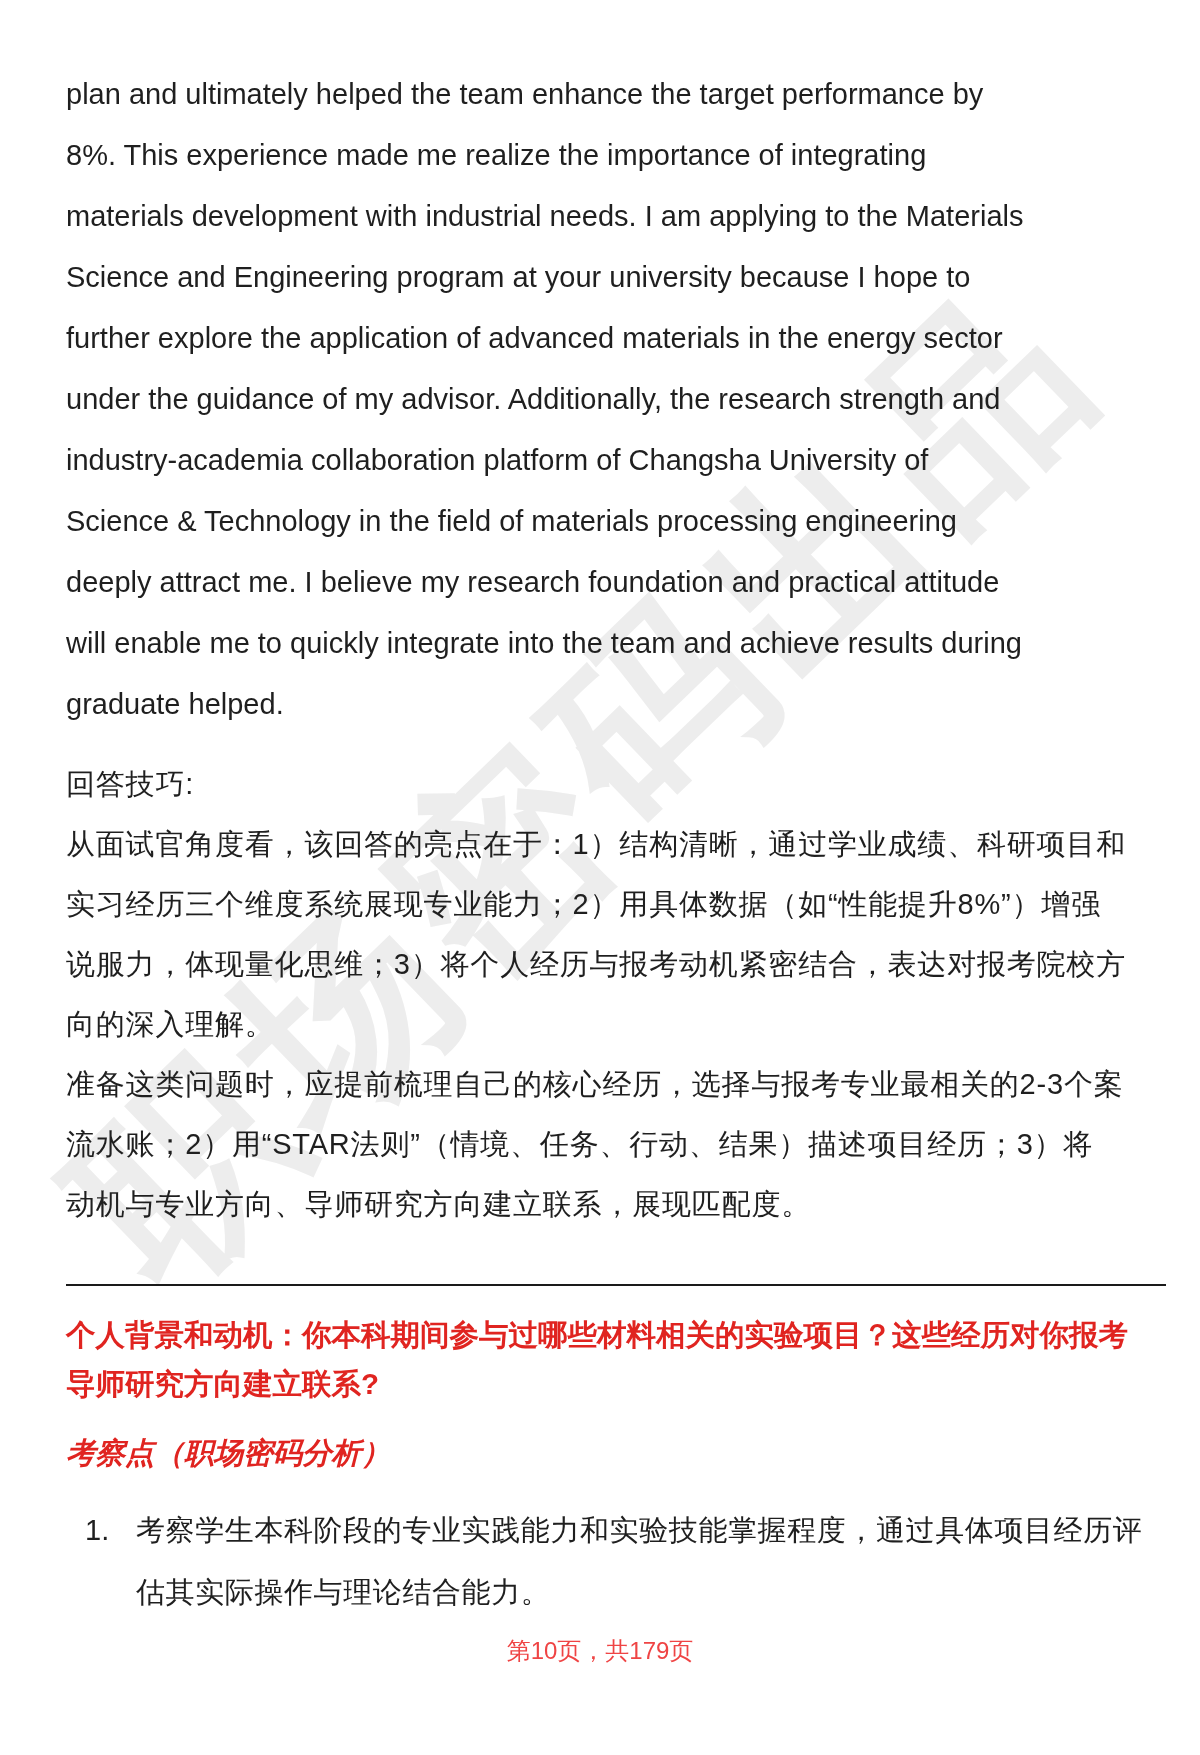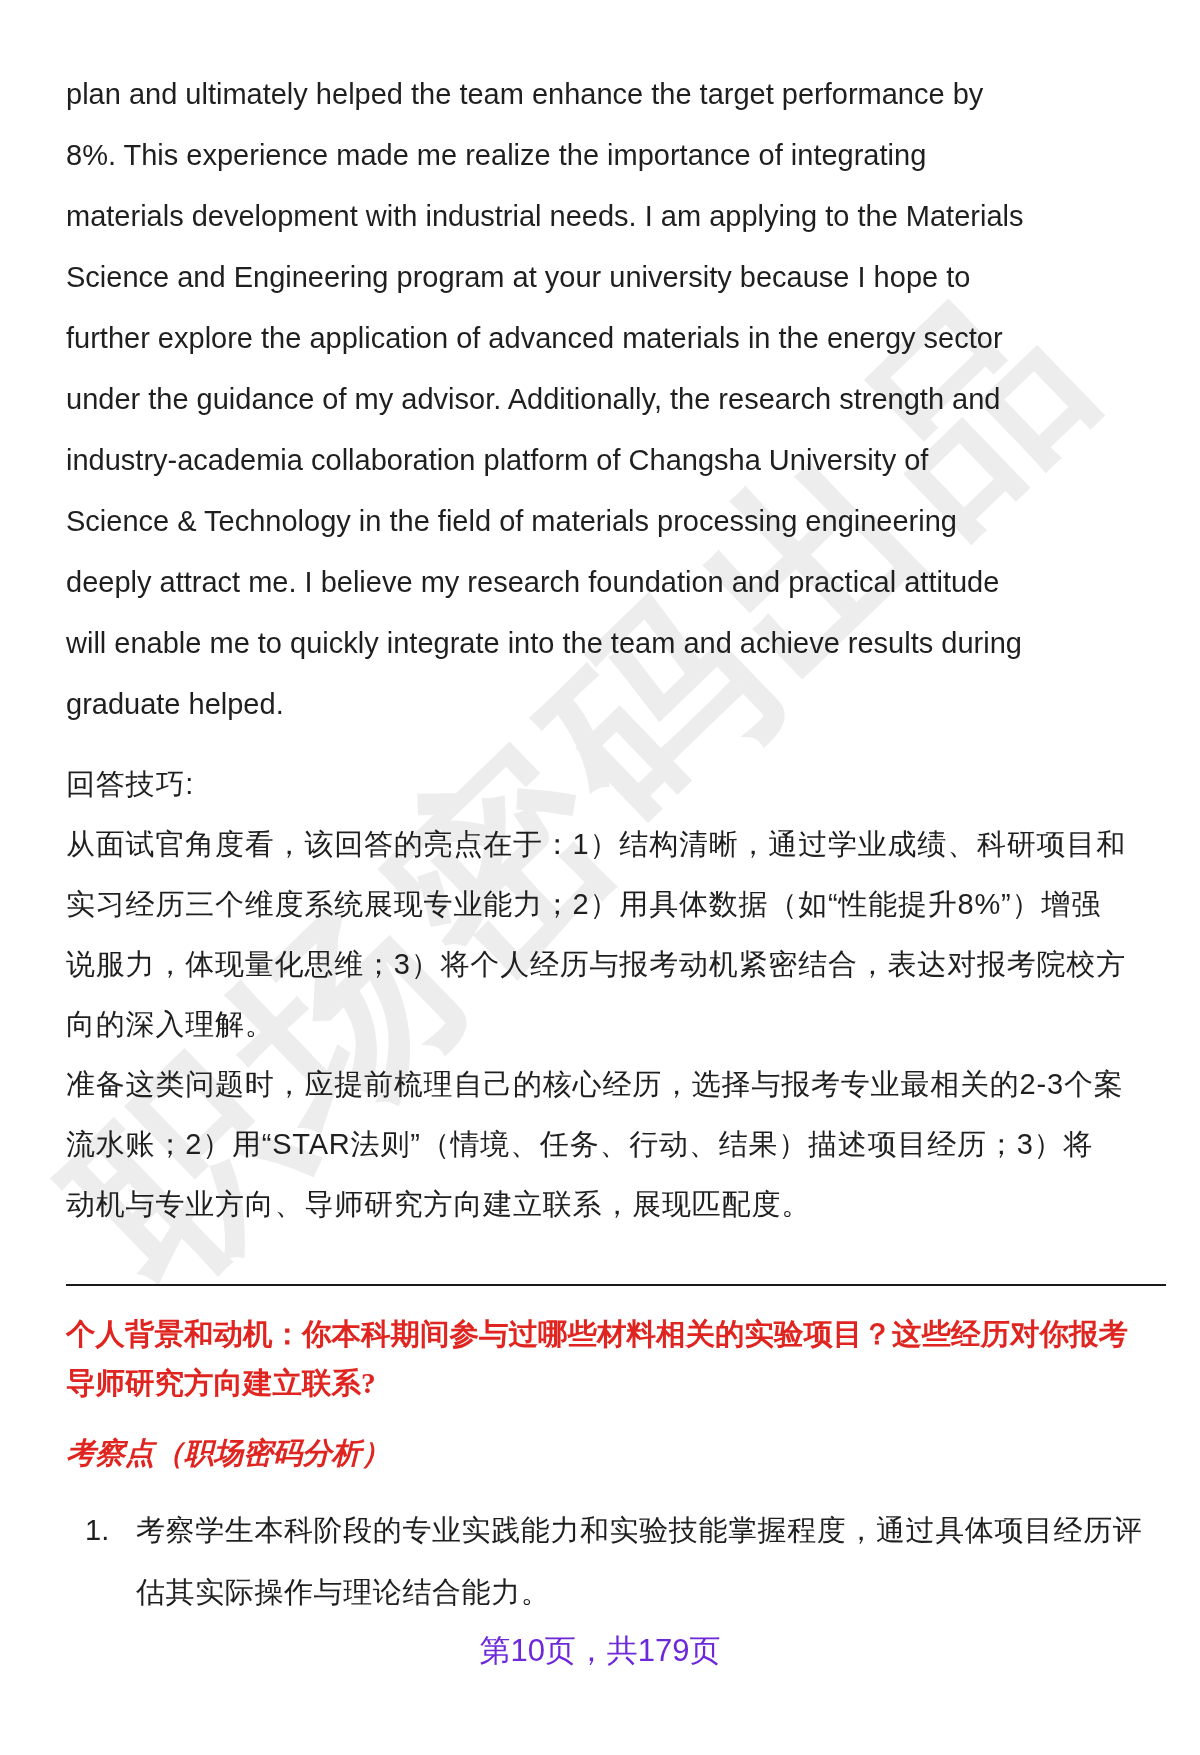--- a/index.html
+++ b/index.html
@@ -42,21 +42,21 @@
     line-height: 60px;
     letter-spacing: 0.8px;
     white-space: nowrap;
   }
   .divider {
     margin-top: 50px;
     width: 1100px;
     height: 2px;
     background: #1a1a1a;
   }
-  .question { margin-top: 24px; font-family: Liberation Serif, serif; }
+  .question { margin-top: 24px; }
   .question .line {
     font-size: 29.5px;
     line-height: 49px;
     font-weight: 700;
     color: var(--accent-red, #e02420);
     white-space: nowrap;
   }
   .subheading {
     margin-top: 20px;
     font-size: 29.5px;
@@ -75,24 +75,24 @@
     line-height: 62px;
   }
   .list-item .line {
     font-size: 29px;
     line-height: 62px;
     letter-spacing: 0.6px;
     white-space: nowrap;
     margin-left: 14px;
   }
   .footer {
-    font-size: 31px;
+    font-size: 24px;
     line-height: 56px;
     text-align: center;
-    color: #6d28d9;
+    color: #ef4444;
   }
 </style>
 </head>
 <body style="--accent-red: #e02420;">
 
 <div class="watermark">职场密码出品</div>
 
 <div class="content">
 
   <div class="intro">

